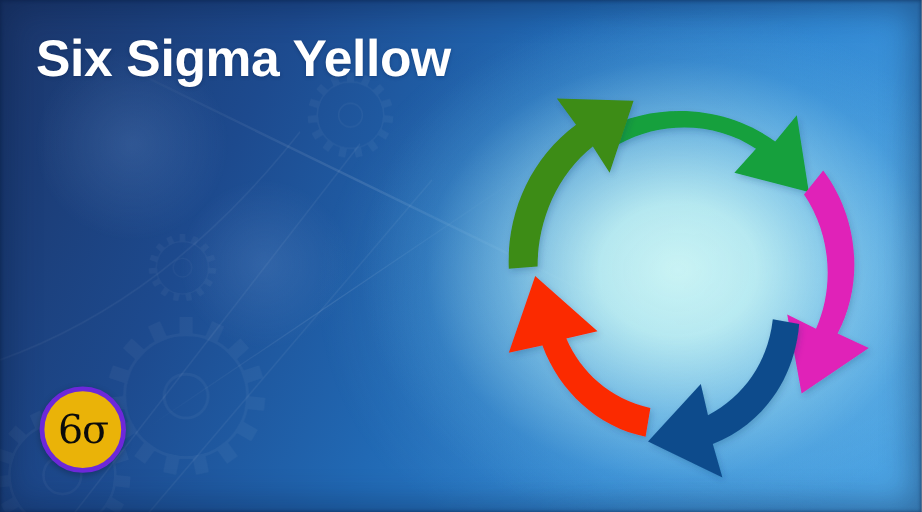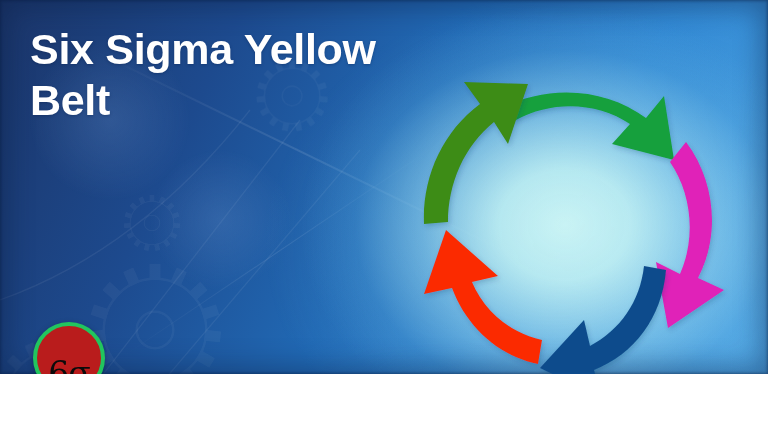--- a/index.html
+++ b/index.html
@@ -3,21 +3,21 @@
 <meta charset="utf-8">
 <style>
   html, body {
     margin: 0;
     padding: 0;
     background: #ffffff;
   }
   #banner {
     position: relative;
     width: 768px;
-    height: 374px;
+    height: 427px;
     overflow: hidden;
     font-family: "Liberation Sans", sans-serif;
     user-select: none;
   }
 
   
   .bg-base {
     position: absolute;
     inset: 0;
     background: linear-gradient(115deg,
@@ -101,25 +101,25 @@
   }
 
   
   .badge {
     position: absolute;
     left: 33px;
     top: 322px;
     width: 72px;
     height: 72px;
     border-radius: 50%;
-    background: #b91c1c;
-    border: 4px solid #22c55e;
+    background: #eab308;
+    border: 4px solid #6d28d9;
     box-sizing: border-box;
     display: flex;
-    align-items: flex-end;
+    align-items: center;
     justify-content: center;
     box-shadow: 0 2px 6px rgba(0,0,0,0.28);
   }
   .badge-text {
     font-family: "DejaVu Serif", serif;
     font-size: 33px;
     color: #0b0b0b;
     line-height: 1;
     margin-top: -2px;
     letter-spacing: -1px;
@@ -263,21 +263,20 @@
                  L 110 66
                  L 96 44
                  C 66 68, 50 106, 50 144
                  Z" fill="#3d8c18"></path>
       </g>
     </svg>
   </div>
 
   <div class="title">
     <div>Six Sigma Yellow</div>
-    <div>Belt</div>
   </div>
 
   <div class="badge">
     <span class="badge-text">6σ</span>
   </div>
 
 
 </div>
 
 </body></html>

